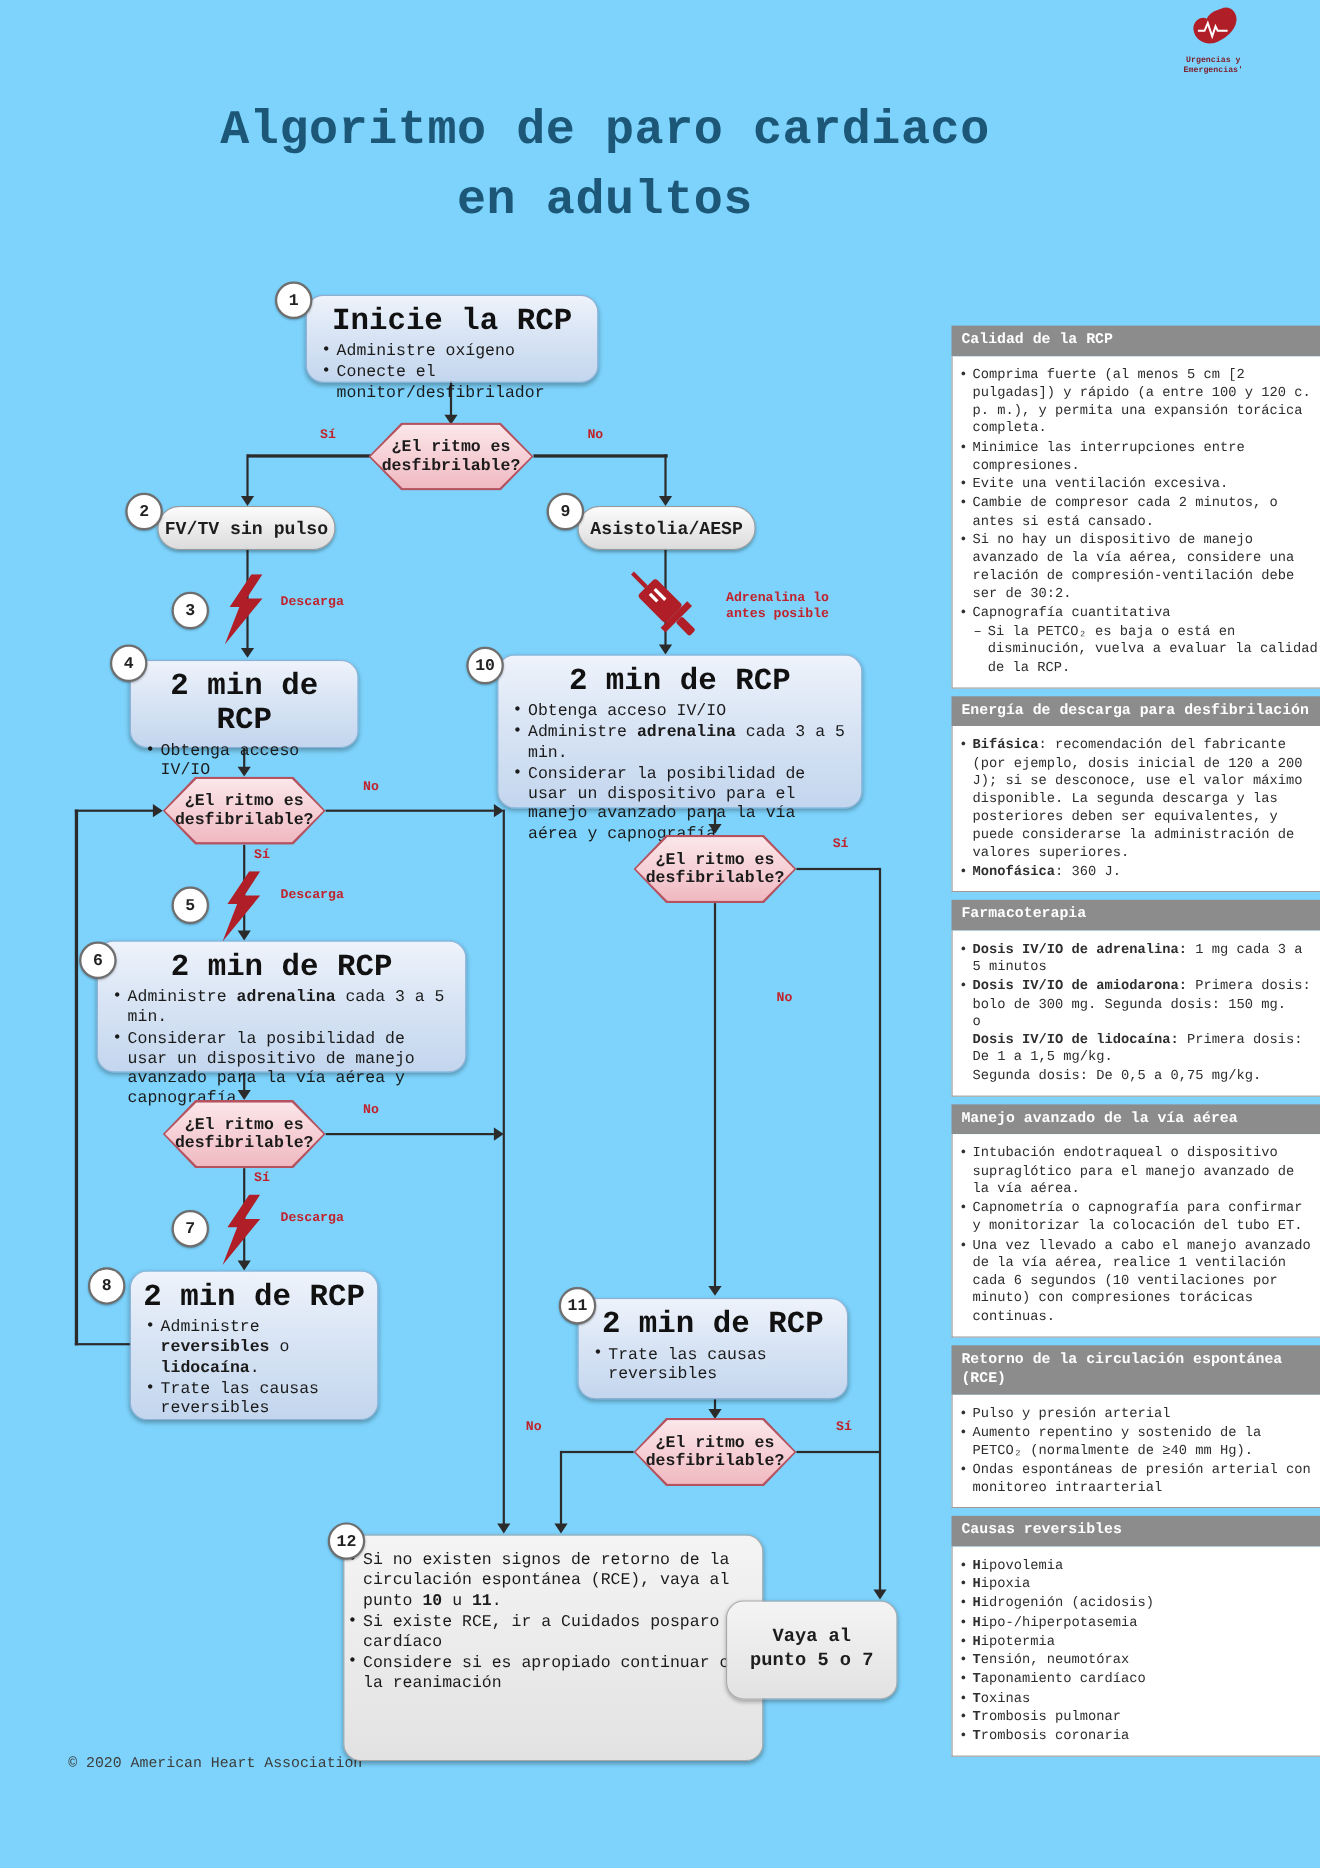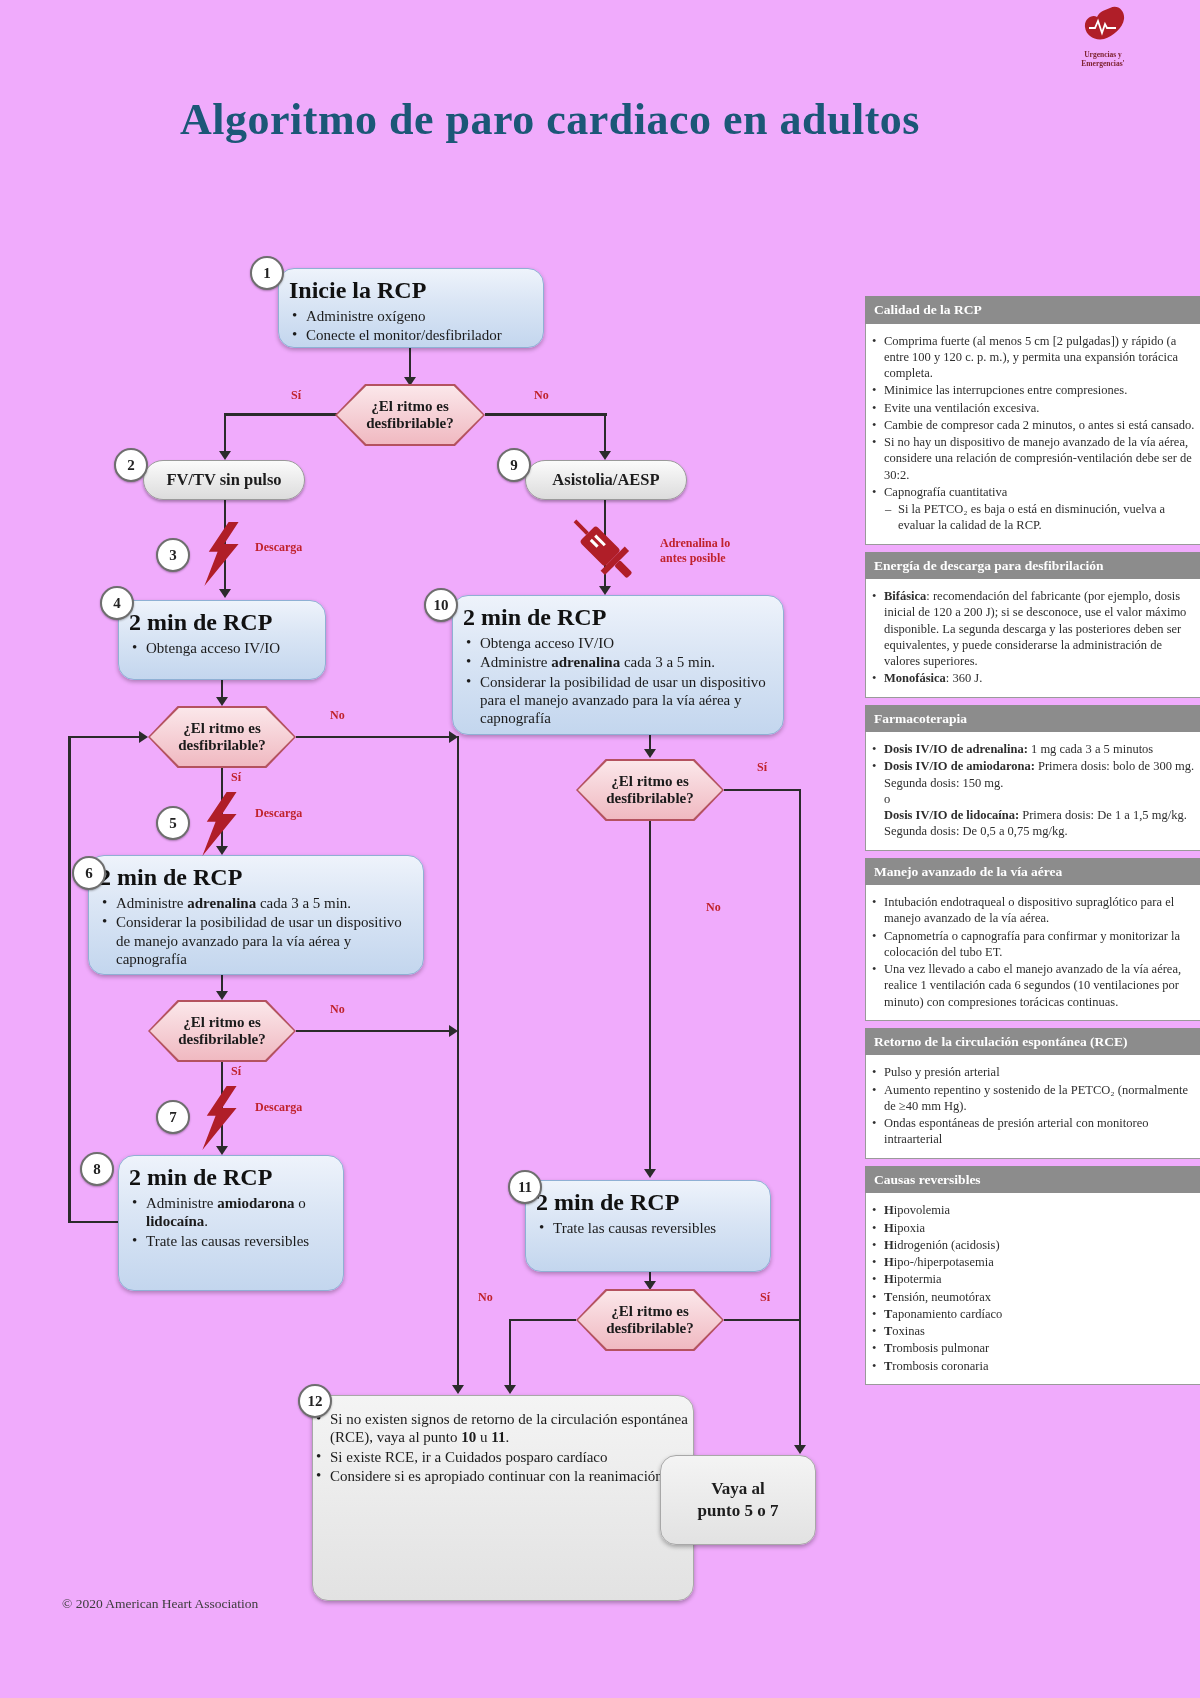--- a/index.html
+++ b/index.html
@@ -1,32 +1,32 @@
 <!DOCTYPE html>
 <html><head>
 <meta charset="utf-8">
 <style>
   html,body{margin:0;padding:0;background:#ffffff;}
-  #page{position:relative;width:1200px;height:1698px;background:#f0abfc;overflow:hidden;
-        font-family:Liberation Serif, serif;color:#1d1d1d;}
+  #page{position:relative;width:1200px;height:1698px;background:#7dd3fc;overflow:hidden;
+        font-family:Liberation Mono, monospace;color:#1d1d1d;}
   
   .vline,.hline{position:absolute;background:#2b2b2b;}
   .vline{width:2.5px;}
   .hline{height:2.5px;}
   .ah-d{position:absolute;width:0;height:0;border-left:6px solid transparent;border-right:6px solid transparent;border-top:9px solid #2b2b2b;}
   .ah-r{position:absolute;width:0;height:0;border-top:6px solid transparent;border-bottom:6px solid transparent;border-left:9px solid #2b2b2b;}
   
   .numc{position:absolute;width:30px;height:30px;border-radius:50%;background:#fff;border:2px solid #6e6e6e;
         display:flex;align-items:center;justify-content:center;font-weight:bold;font-size:15px;color:#222;
         box-shadow:0 1px 2px rgba(0,0,0,.3);z-index:6;}
   
   .bluebox{position:absolute;border:1.5px solid #8fb0d4;border-radius:16px;
            background:linear-gradient(180deg,#eef3fb 0%,#dbe6f5 40%,#c3d6ee 100%);
            box-shadow:0 2px 4px rgba(0,0,0,.28);z-index:4;padding:6px 10px 8px 10px;box-sizing:border-box;}
-  .flowtitle{font-size:24px;font-weight:bold;text-align:left;color:#111;margin:2px 0 3px 0;}
+  .flowtitle{font-size:28px;font-weight:bold;text-align:center;color:#111;margin:2px 0 3px 0;}
   .fbul{list-style:none;margin:0;padding:0;font-size:15px;color:#1b1b1b;line-height:1.22;}
   .fbul li{position:relative;padding-left:17px;margin:1px 0;}
   .fbul li::before{content:"•";position:absolute;left:3px;top:-1px;}
   
   .graypill{position:absolute;border:1.5px solid #9a9a9a;border-radius:20px;
             background:linear-gradient(180deg,#fbfbfb,#dcdcdc);box-shadow:0 2px 3px rgba(0,0,0,.3);
             display:flex;align-items:center;justify-content:center;font-weight:bold;font-size:16.5px;z-index:4;}
   
   .graybox{position:absolute;border:1.5px solid #a8a8a8;border-radius:16px;
            background:linear-gradient(180deg,#f4f4f4,#e2e2e2);box-shadow:0 2px 4px rgba(0,0,0,.3);
@@ -284,21 +284,21 @@
     <svg width="46" height="64" viewBox="0 0 36 58">
         <polygon points="24,0 6,27 14,27 2,58 33,20 20,20 33,0" fill="#b01e28"></polygon>
       </svg>
   </div>
   <div class="redlab" style="left:255px;top:1100px">Descarga</div>
 
   <div class="numc" style="left:80px;top:1152px">8</div>
   <div class="bluebox" style="left:118px;top:1155px;width:226px;height:136px">
     <div class="flowtitle">2 min de RCP</div>
     <ul class="fbul">
-      <li><span>Administre </span><span style="font-weight: 700;">amiodarona</span><span> o </span><span style="font-weight: 700;">lidocaína</span><span>.</span></li>
+      <li><span>Administre </span><span style="font-weight: 700;">reversibles</span><span> o </span><span style="font-weight: 700;">lidocaína</span><span>.</span></li>
       <li><span>Trate las causas reversibles</span></li>
     </ul>
   </div>
 
   <div class="syrwrap" style="left:562px;top:508px">
     <svg width="82" height="82" viewBox="0 0 60 60">
       <g transform="rotate(45 30 30)" fill="#b01e28">
         <rect x="1" y="28.6" width="13" height="2.8"></rect>
         <rect x="14" y="21.5" width="26" height="17" rx="2.5"></rect>
         <rect x="40" y="17.5" width="4.5" height="25"></rect>

